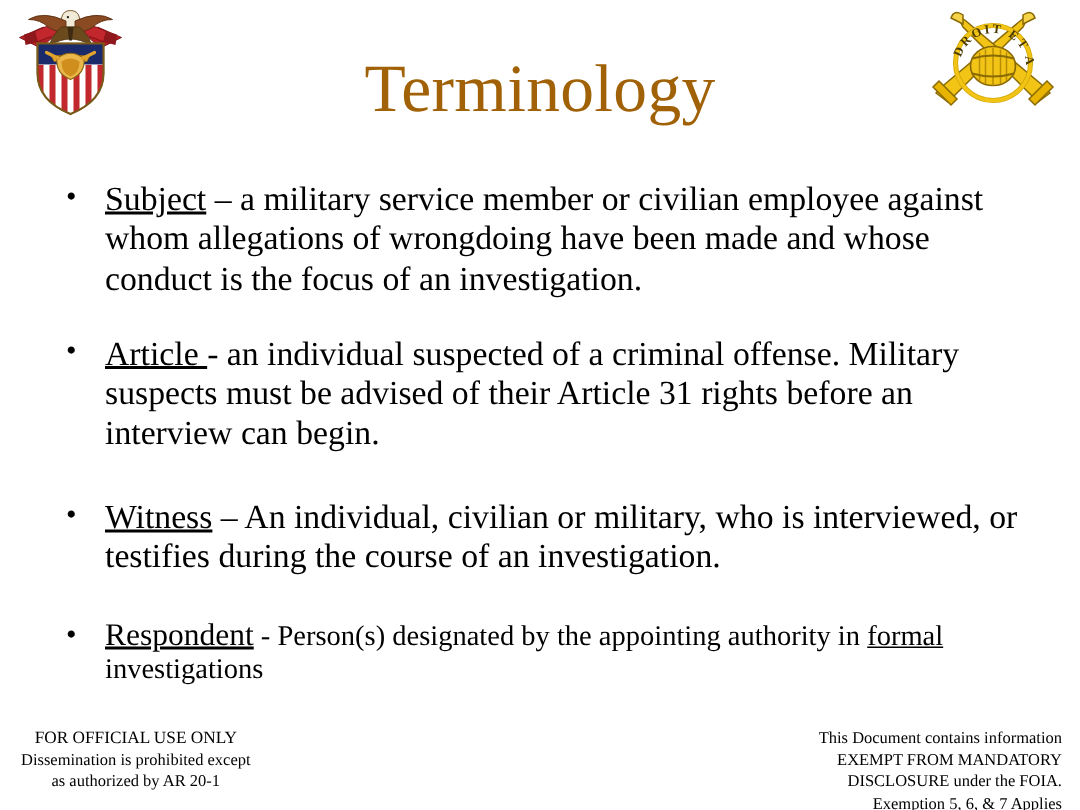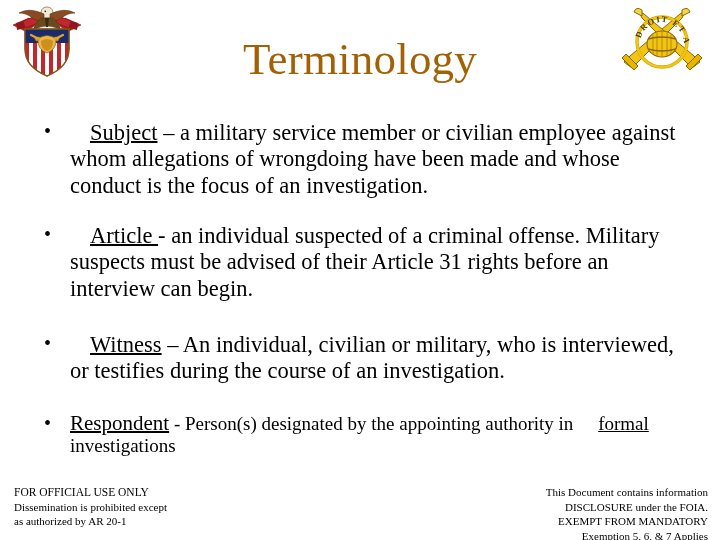--- a/index.html
+++ b/index.html
@@ -74,21 +74,20 @@
   .bullet .marker {
     position: absolute;
     left: 8px;
     top: 0px;
     font-size: 20px;
     line-height: 1.17;
   }
   .term {
     text-decoration: underline;
     text-underline-offset: 1px;
-    margin-left: 20px;
   }
   
   .bullet.small-run { font-size: 19px; }
   .bullet.small-run .term-big {
     font-size: 21px;
     text-decoration: underline;
     text-underline-offset: 1px;
   }
   .bullet.small-run .marker { font-size: 20px; top: 1px; }
 
@@ -97,21 +96,21 @@
   #bullet-suspect    { margin-bottom: 30px; }
   #bullet-witness    { margin-bottom: 26px; }
 
   
   .footer-left {
     position: absolute;
     left: 14px;
     top: 485px;
     font-size: 11px;
     line-height: 1.28;
-    text-align: left;
+    text-align: center;
   }
   .footer-left .f1 { font-size: 11.5px; }
   .footer-right {
     position: absolute;
     right: 12px;
     top: 485px;
     width: 240px;
     font-size: 11px;
     line-height: 1.33;
     text-align: right;
@@ -239,18 +238,18 @@
   </div>
 
   <div class="footer-left">
     <div class="f1">FOR OFFICIAL USE ONLY</div>
     <div>Dissemination is prohibited except</div>
     <div>as authorized by AR 20-1</div>
   </div>
 
   <div class="footer-right">
     <div>This Document contains information</div>
+    <div>EXEMPT FROM MANDATORY</div>
     <div>DISCLOSURE under the FOIA.</div>
-    <div>EXEMPT FROM MANDATORY</div>
     <div>Exemption 5, 6, &amp; 7 Applies</div>
   </div>
 
 </div>
 
 </body></html>

